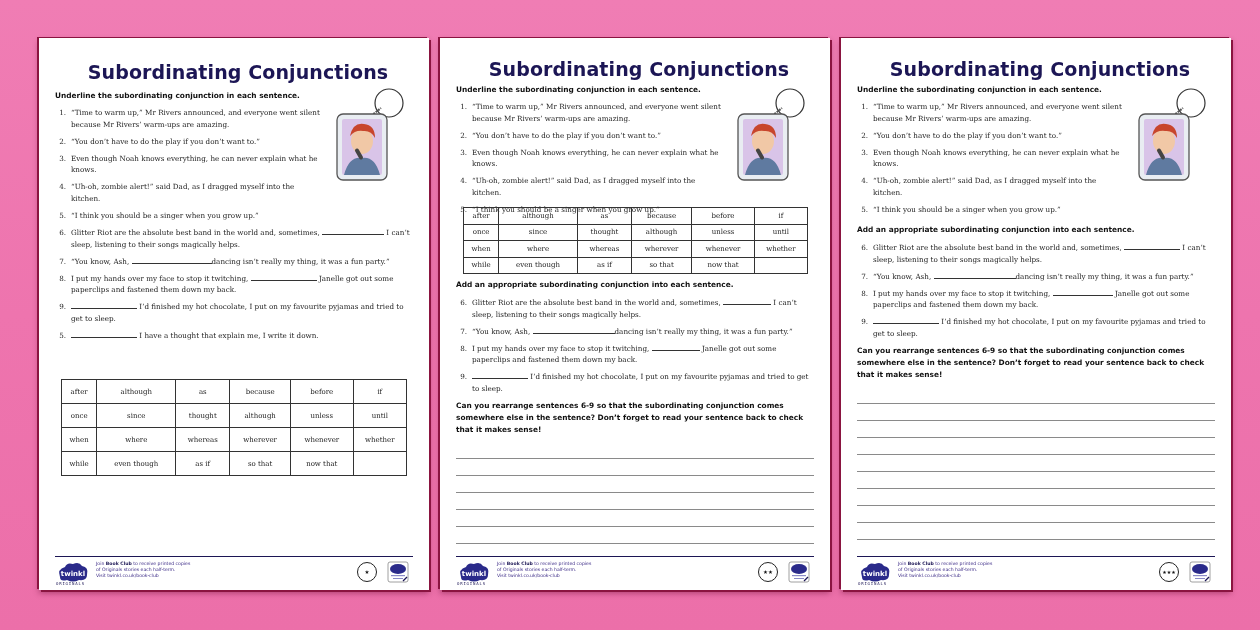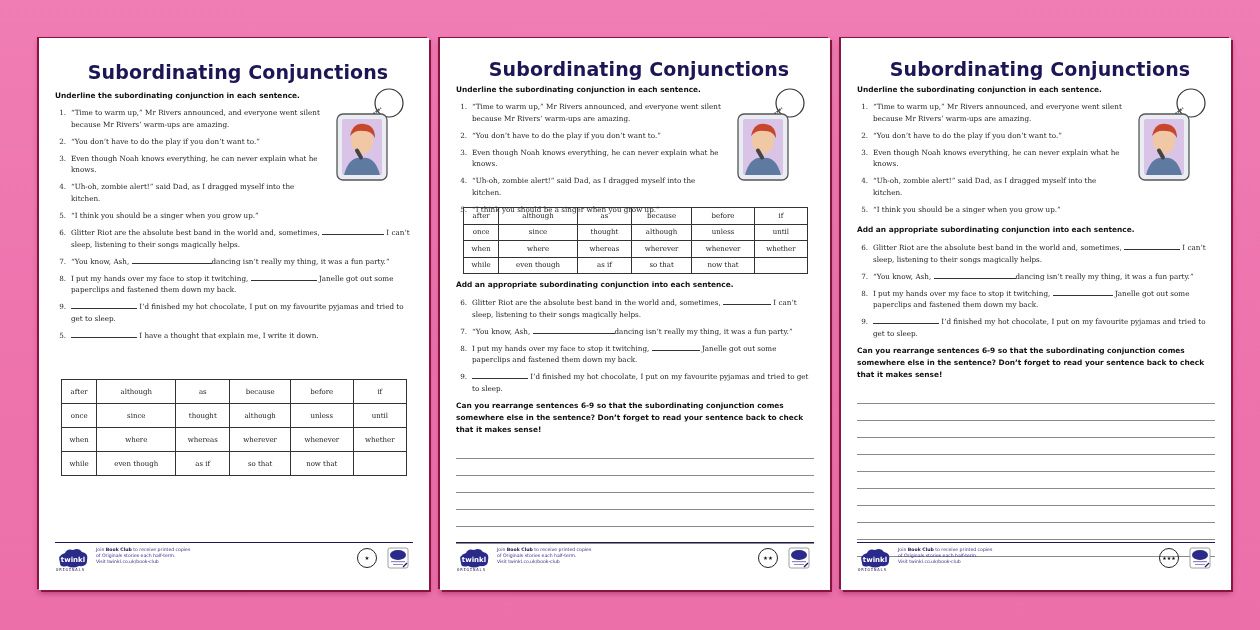--- a/index.html
+++ b/index.html
@@ -72,21 +72,21 @@
     text-align: center;
     vertical-align: middle;
   }
 
   .lines { padding: 0 16px; }
   .line { border-bottom: 1px solid #8a8a8a; }
 
   .footer {
     position: absolute;
     left: 16px; right: 16px;
-    bottom: 14px;
+    bottom: 0;
     height: 34px;
     border-top: 1.5px solid #1c1655;
   }
   .footer .logo {
     position: absolute; left: 2px; top: 4px;
     width: 32px; height: 24px;
   }
   .footer .logo-sub {
     position: absolute; left: 1px; top: 24px;
     font-size: 4px; letter-spacing: 0.8px; color: #1c1655; font-family: "DejaVu Sans Mono", monospace;

